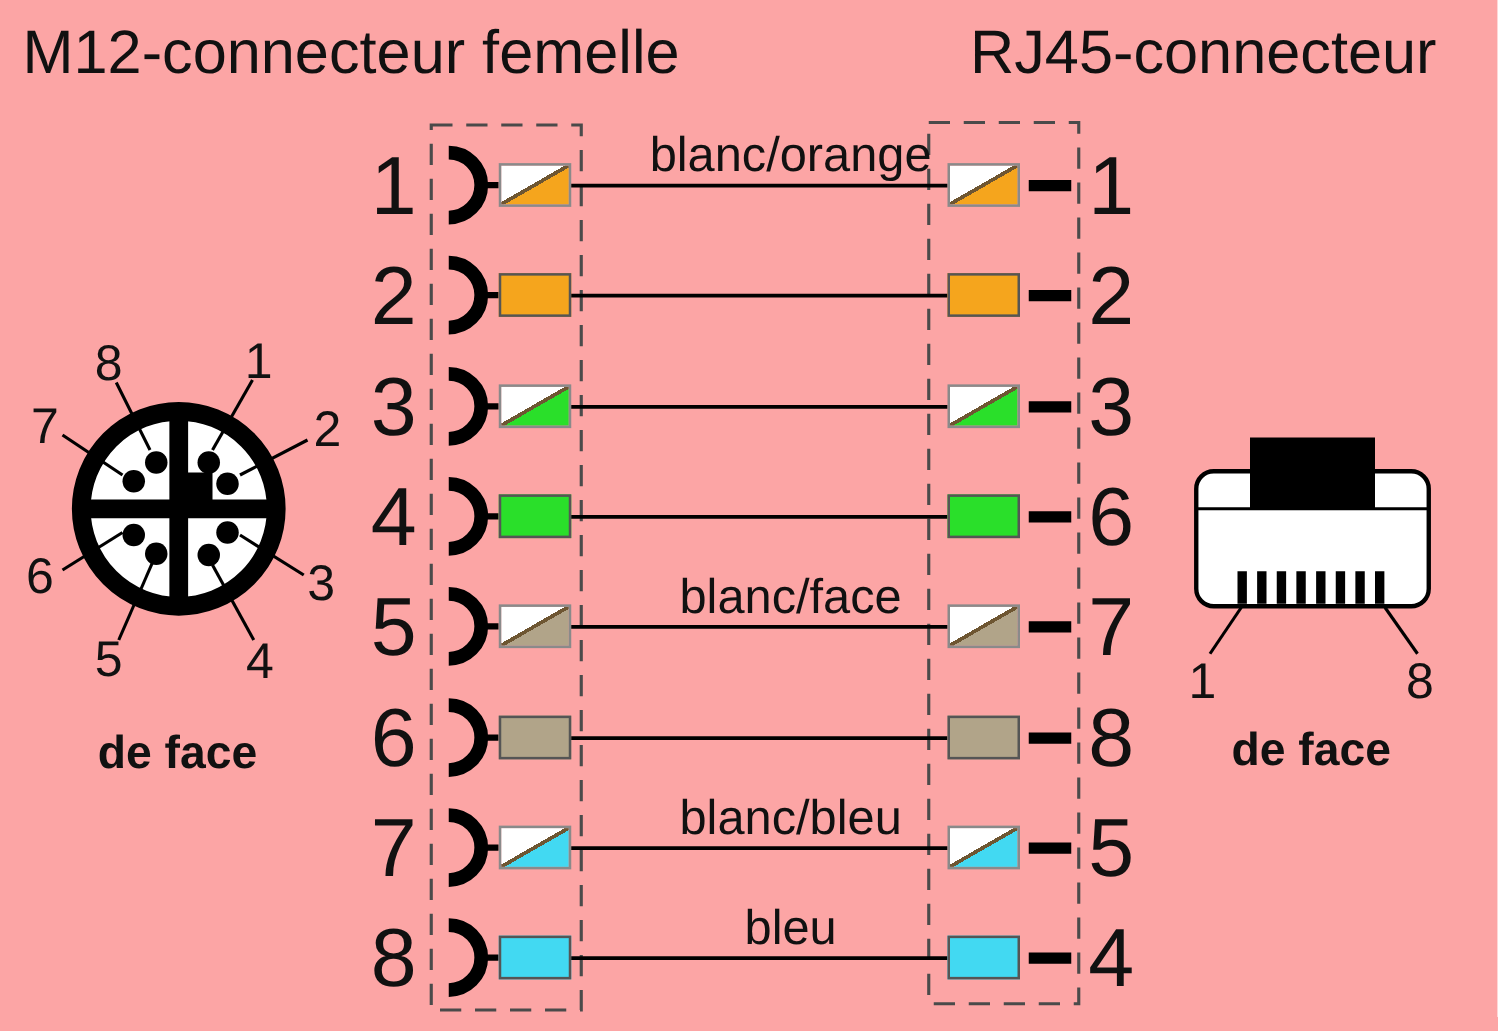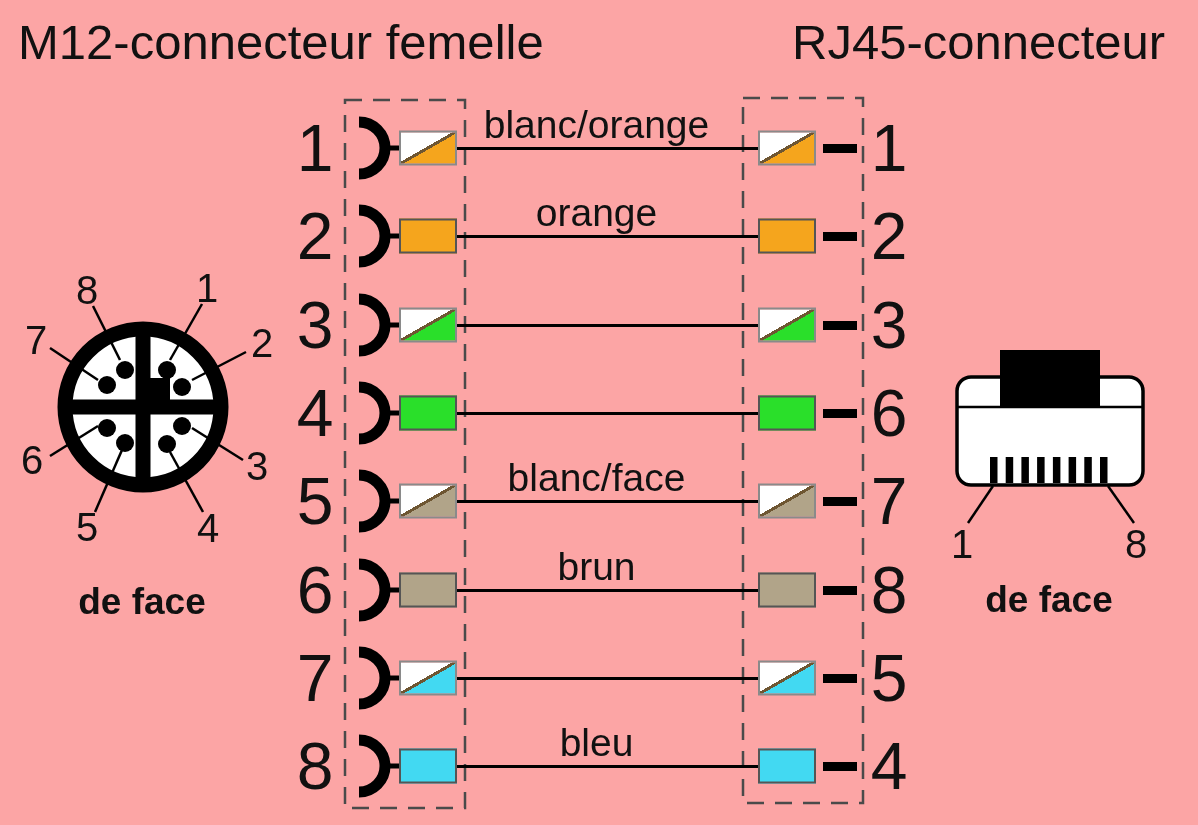--- a/index.html
+++ b/index.html
@@ -2,39 +2,39 @@
 <html><head>
 <meta charset="utf-8">
 <style>
   html,body{margin:0;padding:0;background:#fff;}
   #stage{
     position:relative;width:1198px;height:825px;background:#fca5a5;
     font-family:"Liberation Sans", sans-serif;color:#111;overflow:hidden;
   }
   .title{position:absolute;top:14px;font-size:49px;letter-spacing:0;white-space:nowrap;}
   #title-left{left:18px;}
-  #title-right{left:792px;}
+  #title-right{left:776px;}
 
   
   #boundaries{position:absolute;left:0;top:0;pointer-events:none;}
 
   
   .wire-row{position:absolute;left:0;width:1198px;height:88px;}
   .pin-num{position:absolute;top:50%;transform:translateY(-50%);
     font-size:66px;line-height:1;text-align:center;}
   .pin-num.left{left:279px;width:72px;}
   .pin-num.right{left:865px;width:48px;}
   .socket-arc{position:absolute;left:352px;top:50%;transform:translateY(-50%);}
   .color-box{position:absolute;top:50%;transform:translateY(-50%);
     width:54px;height:31px;border:2px solid #555;}
   .color-box.left{left:399px;}
   .color-box.right{left:758px;}
   .wire-line{position:absolute;left:457px;width:301px;top:50%;height:3px;
     margin-top:-1px;background:#000;}
-  .wire-label{position:absolute;left:446px;width:301px;bottom:50%;
+  .wire-label{position:absolute;left:482px;width:301px;bottom:50%;
     margin-bottom:4px;text-align:center;font-size:39px;line-height:1;white-space:nowrap;}
   .contact-bar{position:absolute;left:823px;width:34px;height:9px;top:50%;
     margin-top:-4px;background:#000;}
 
   
   #m12-svg{position:absolute;left:8px;top:258px;}
   #rj45-svg{position:absolute;left:930px;top:330px;}
   .svg-num{font-family:"Liberation Sans",sans-serif;font-size:40px;fill:#111;}
   .svg-caption{font-family:"Liberation Sans",sans-serif;font-size:37px;font-weight:bold;fill:#111;}
 </style>
@@ -124,21 +124,20 @@
     </div>
 
     <div class="wire-row" style="top: 192.3px;">
       <div class="pin-num left">2</div>
       <svg class="socket-arc" width="47" height="66" viewBox="0 0 47 66">
         <path d="M7,7 A26,26 0 0 1 7,59" fill="none" stroke="#000" stroke-width="11"></path>
         <line x1="33" y1="33" x2="47" y2="33" stroke="#000" stroke-width="5"></line>
       </svg>
       <div class="color-box left" style="background: rgb(245, 165, 29);"></div>
       <div class="wire-line"></div>
-      <div class="wire-label">orange</div>
       <div class="color-box right" style="background: rgb(245, 165, 29);"></div>
       <div class="contact-bar"></div>
       <div class="pin-num right">2</div>
     </div>
 
     <div class="wire-row" style="top: 280.6px;">
       <div class="pin-num left">3</div>
       <svg class="socket-arc" width="47" height="66" viewBox="0 0 47 66">
         <path d="M7,7 A26,26 0 0 1 7,59" fill="none" stroke="#000" stroke-width="11"></path>
         <line x1="33" y1="33" x2="47" y2="33" stroke="#000" stroke-width="5"></line>
@@ -178,34 +177,34 @@
     </div>
 
     <div class="wire-row" style="top: 545.5px;">
       <div class="pin-num left">6</div>
       <svg class="socket-arc" width="47" height="66" viewBox="0 0 47 66">
         <path d="M7,7 A26,26 0 0 1 7,59" fill="none" stroke="#000" stroke-width="11"></path>
         <line x1="33" y1="33" x2="47" y2="33" stroke="#000" stroke-width="5"></line>
       </svg>
       <div class="color-box left" style="background: rgb(177, 164, 137);"></div>
       <div class="wire-line"></div>
-      <div class="wire-label">brun</div>
       <div class="color-box right" style="background: rgb(177, 164, 137);"></div>
       <div class="contact-bar"></div>
       <div class="pin-num right">8</div>
     </div>
 
     <div class="wire-row" style="top: 633.8px;">
       <div class="pin-num left">7</div>
       <svg class="socket-arc" width="47" height="66" viewBox="0 0 47 66">
         <path d="M7,7 A26,26 0 0 1 7,59" fill="none" stroke="#000" stroke-width="11"></path>
         <line x1="33" y1="33" x2="47" y2="33" stroke="#000" stroke-width="5"></line>
       </svg>
       <div class="color-box left" style="background: linear-gradient(to right bottom, rgb(255, 255, 255) 47%, rgb(110, 86, 50) 47%, rgb(110, 86, 50) 52.5%, rgb(66, 217, 242) 52.5%); border-color: rgb(138, 138, 138);"></div>
       <div class="wire-line"></div>
+      <div class="wire-label">blanc/bleu</div>
       <div class="color-box right" style="background: linear-gradient(to right bottom, rgb(255, 255, 255) 47%, rgb(110, 86, 50) 47%, rgb(110, 86, 50) 52.5%, rgb(66, 217, 242) 52.5%); border-color: rgb(138, 138, 138);"></div>
       <div class="contact-bar"></div>
       <div class="pin-num right">5</div>
     </div>
 
     <div class="wire-row" style="top: 722.1px;">
       <div class="pin-num left">8</div>
       <svg class="socket-arc" width="47" height="66" viewBox="0 0 47 66">
         <path d="M7,7 A26,26 0 0 1 7,59" fill="none" stroke="#000" stroke-width="11"></path>
         <line x1="33" y1="33" x2="47" y2="33" stroke="#000" stroke-width="5"></line>

